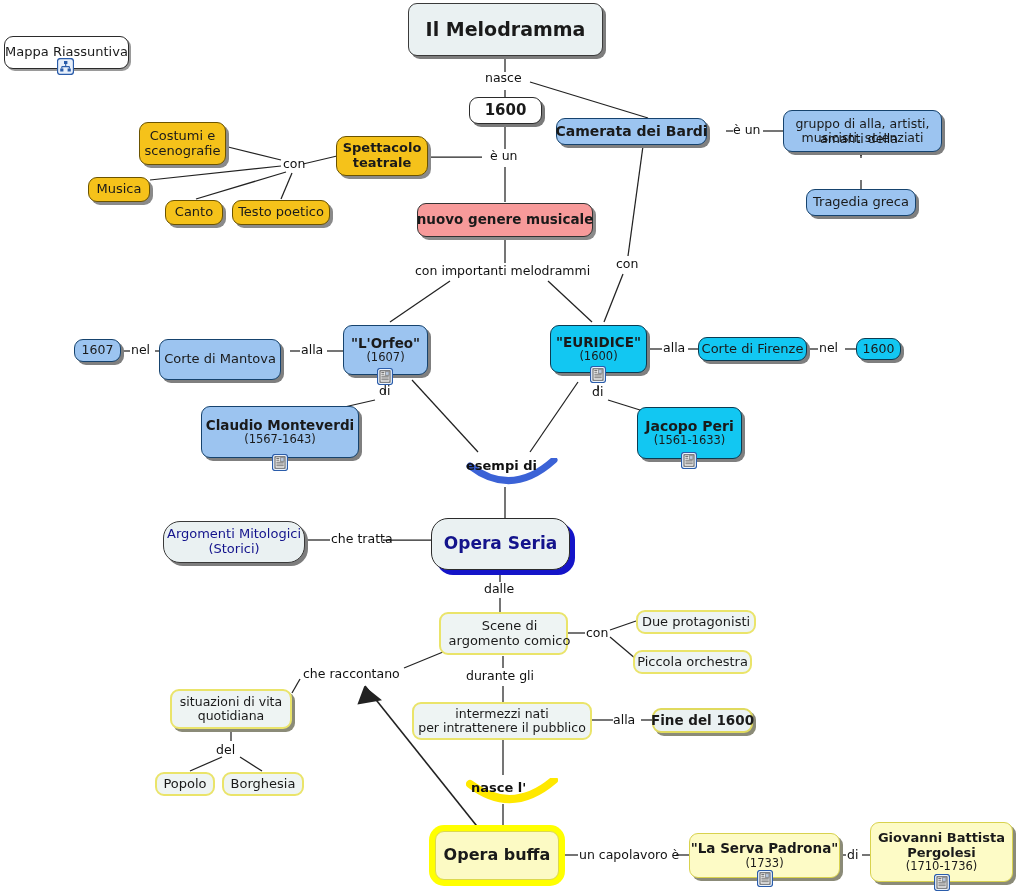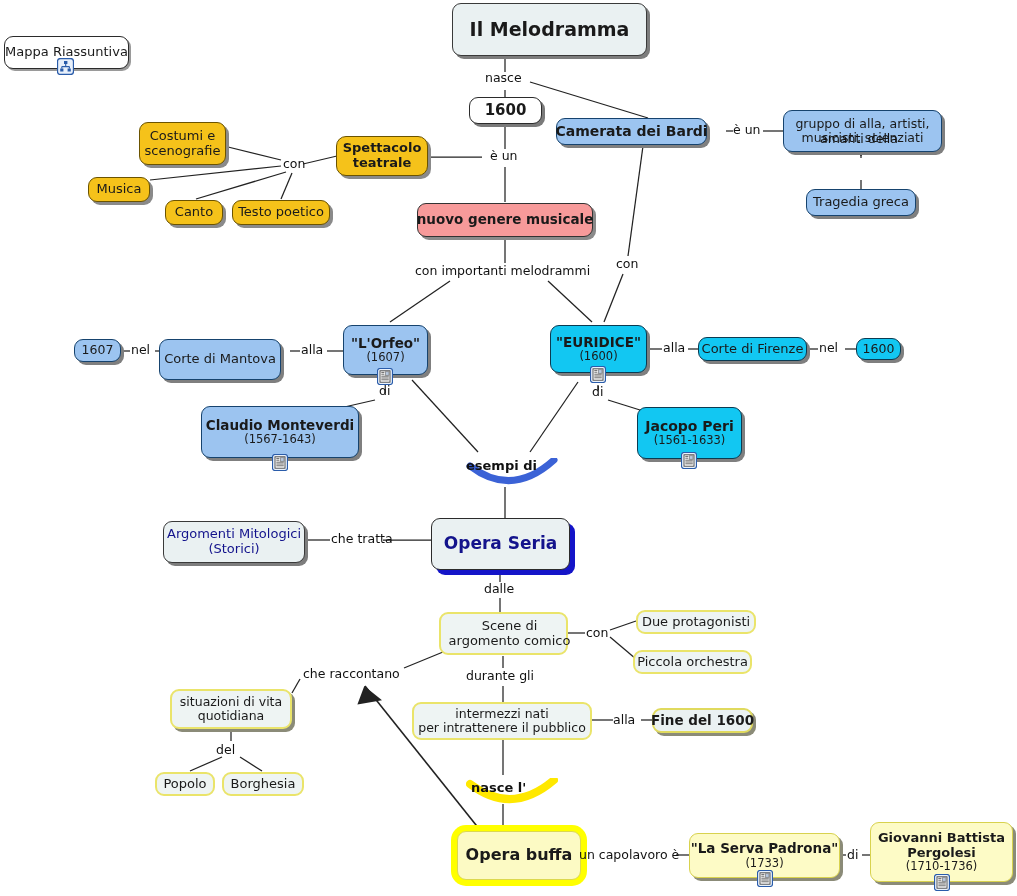--- a/index.html
+++ b/index.html
@@ -54,21 +54,21 @@
   .pal-pale   { background: #eaf1f2; border-color: #3a3a3a; box-shadow: 3px 3px 0 #7d7d7d; }
   .pal-orange { background: #f5c21a; border-color: #6b5300; box-shadow: 3px 3px 0 #8a8a8a; }
   .pal-pink   { background: #f79a9a; border-color: #333333; box-shadow: 3px 3px 0 #8a8a8a; }
   .pal-blue   { background: #9cc4f0; border-color: #16436e; box-shadow: 3px 3px 0 #7f7f7f; }
   .pal-cyan   { background: #12c7f2; border-color: #0b3b52; box-shadow: 3px 3px 0 #7f7f7f; }
   .pal-yellowborder { background: #eef4f3; border-color: #eae46a; border-width: 2px; box-shadow: 3px 3px 0 #8b8b78; }
   .pal-yellowborder-noshadow { background: #eef4f3; border-color: #eae46a; border-width: 2px; box-shadow: none; }
   .pal-lightyellow { background: #fdfbc6; border-color: #d8d24e; box-shadow: 3px 3px 0 #8b8b78; }
   .pal-operaseria { background: #eaf1f2; border-color: #2b2b2b; box-shadow: 5px 5px 0 #1414c8; }
   .pal-operabuffa { background: #fcfac4; border-color: #dcd84f; box-shadow: 0 0 0 6px #ffff00; }
-  .nodetext-blue { color: #13138c; }
+  .nodetext-blue { color: #13138c; border-radius: 17px; }
 
   
   .elabel {
     position: absolute;
     font-size: 12.5px;
     color: #111111;
     background: transparent;
     white-space: nowrap;
     z-index: 4;
     line-height: 1;
@@ -217,21 +217,21 @@
     <span class="ttl">Mappa Riassuntiva</span>
   </div>
   <svg class="mapicon" style="left:57px; top:58px;" viewBox="0 0 17 17">
     <rect x="0.5" y="0.5" width="16" height="16" rx="3" fill="#e8f0fb" stroke="#2a5caa" stroke-width="1.3"></rect>
     <rect x="7" y="3" width="3.4" height="3" fill="#2a5caa"></rect>
     <rect x="3.2" y="10.5" width="3.2" height="3" fill="#2a5caa"></rect>
     <rect x="10.6" y="10.5" width="3.2" height="3" fill="#2a5caa"></rect>
     <path d="M8.7 6 L8.7 8.6 M4.8 8.6 L12.4 8.6 M4.8 8.6 L4.8 10.5 M12.4 8.6 L12.4 10.5" stroke="#2a5caa" stroke-width="1.1" fill="none"></path>
   </svg>
 
-  <div class="node pal-pale" style="left:408px; top:3px; width:195px; height:53px; font-size:19px; font-weight:bold;margin-left:44px;">
+  <div class="node pal-pale" style="left:408px; top:3px; width:195px; height:53px; font-size:19px; font-weight:bold;">
     <span class="ttl">Il Melodramma</span>
   </div>
 
   <div class="node pal-white" style="left:469px; top:97px; width:73px; height:27px; font-size:15px; font-weight:bold;">
     <span class="ttl">1600</span>
   </div>
 
   <div class="node pal-blue" style="left:556px; top:118px; width:151px; height:27px; font-size:14px; font-weight:bold;">
     <span class="ttl">Camerata dei Bardi</span>
   </div>
@@ -368,21 +368,21 @@
   </div>
 
   <div class="node pal-yellowborder-noshadow" style="left:155px; top:772px; width:60px; height:24px; font-size:13px;">
     <span class="ttl">Popolo</span>
   </div>
 
   <div class="node pal-yellowborder-noshadow" style="left:222px; top:772px; width:82px; height:24px; font-size:13px;">
     <span class="ttl">Borghesia</span>
   </div>
 
-  <div class="node pal-operabuffa" style="left:435px; top:831px; width:124px; height:49px; font-size:16px; font-weight:bold;margin-left:22px;">
+  <div class="node pal-operabuffa" style="left:435px; top:831px; width:124px; height:49px; font-size:16px; font-weight:bold;">
     <span class="ttl">Opera buffa</span>
   </div>
 
   <div class="node pal-lightyellow" style="left:689px; top:833px; width:151px; height:45px; font-size:13.5px; font-weight:bold;">
     <span class="ttl">"La Serva Padrona"</span>
     <span class="sub">(1733)</span>
   </div>
   <svg class="docicon" style="left:757px; top:870px;" viewBox="0 0 16 17">
     <rect x="0.5" y="0.5" width="15" height="16" rx="2.5" fill="#eaf2fc" stroke="#2a5caa" stroke-width="1.2"></rect>
     <rect x="3" y="2.8" width="10" height="11.4" fill="#ffffff" stroke="#444444" stroke-width="0.9"></rect>

